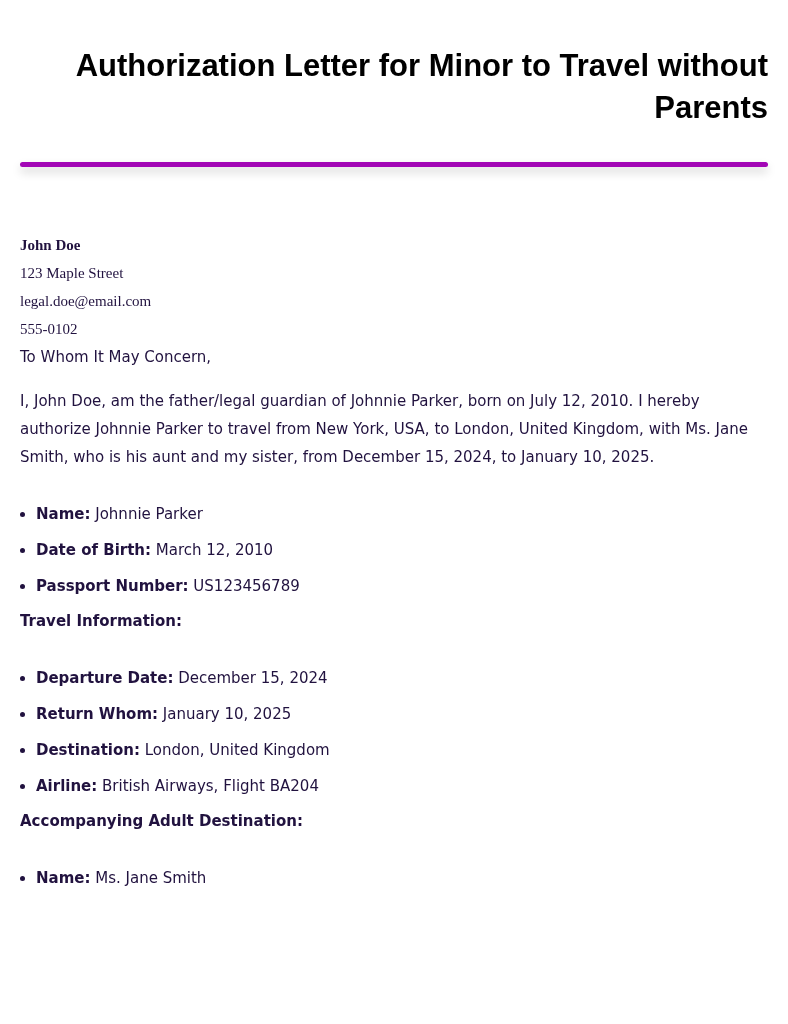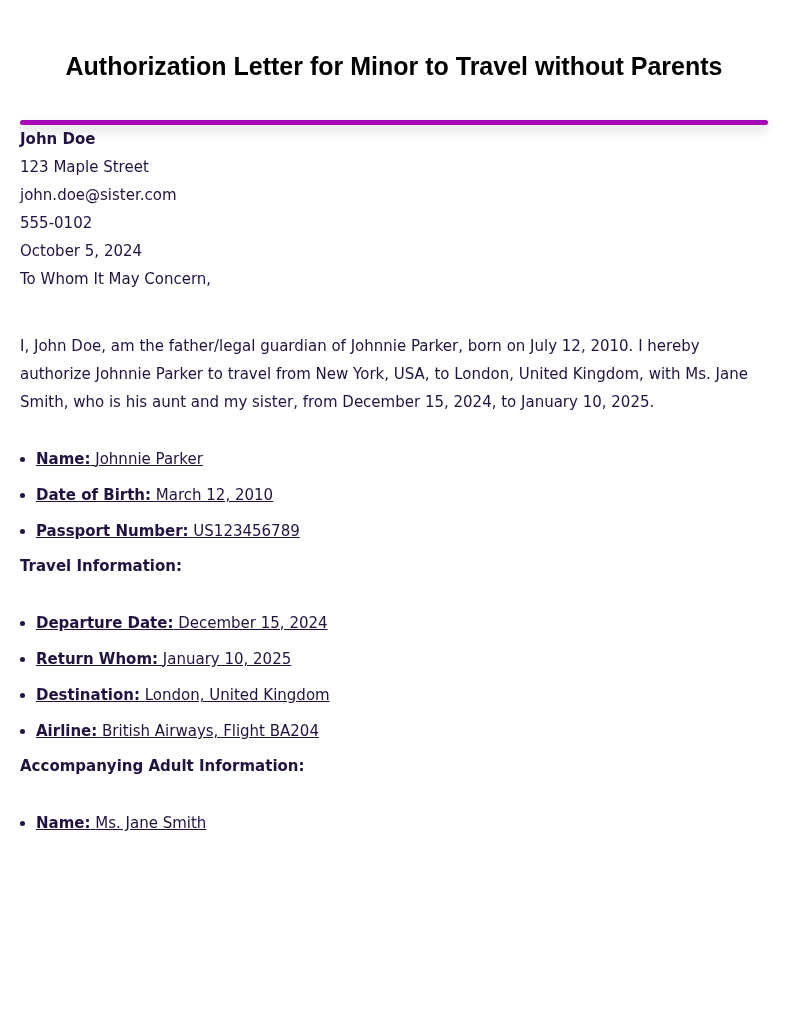--- a/index.html
+++ b/index.html
@@ -15,87 +15,87 @@
       font-size: 15px;
       line-height: 28px;
     }
     .page {
       padding: 0 20px;
       position: relative;
     }
     .title {
       font-family: "Liberation Sans", sans-serif;
       font-weight: bold;
-      font-size: 25px;
+      font-size: 31px;
       line-height: 42px;
       color: #000000;
-      text-align: center;
+      text-align: right;
       padding-top: 45px;
       letter-spacing: 0px;
     }
     .divider {
       margin-top: 33px;
       height: 5px;
       border-radius: 3px;
       background: #a307b6;
       box-shadow: 0 5px 10px rgba(0,0,0,0.18);
     }
     .sender {
+      margin-top: 64px;
+      font-family: Liberation Serif, serif;
     }
     .sender .line { display: block; height: 28px; }
     .sender .name { font-weight: bold; }
     .salutation { }
-    .body-para { margin-top: 39px; }
+    .body-para { margin-top: 16px; }
     .section-heading {
       font-weight: bold;
       margin-top: 24px;
     }
     ul.details {
       list-style: disc;
       padding-left: 16px;
       margin-top: 29px;
-      text-decoration: underline;
     }
     ul.details li {
       height: 36px;
       line-height: 28px;
     }
     ul.details li .label { font-weight: bold; }
     .section-heading.after-list { margin-top: -1px; }
   </style>
 </head>
 <body>
 
 <div class="page">
   <h1 class="title">Authorization Letter for Minor to Travel without Parents</h1>
   <div class="divider"></div>
 
   <div class="sender">
     <span class="line name">John Doe</span>
     <span class="line">123 Maple Street</span>
-    <span class="line">john.doe@sister.com</span>
+    <span class="line">legal.doe@email.com</span>
     <span class="line">555-0102</span>
-    <span class="line">October 5, 2024</span>
   </div>
 
   <p class="salutation">To Whom It May Concern,</p>
 
   <p class="body-para">I, John Doe, am the father/legal guardian of Johnnie Parker, born on July 12, 2010. I hereby authorize Johnnie Parker to travel from New York, USA, to London, United Kingdom, with Ms. Jane Smith, who is his aunt and my sister, from December 15, 2024, to January 10, 2025.</p>
 
   <ul class="details">
     <li><span class="label">Name:</span> <span>Johnnie Parker</span></li>
     <li><span class="label">Date of Birth:</span> <span>March 12, 2010</span></li>
     <li><span class="label">Passport Number:</span> <span>US123456789</span></li>
   </ul>
 
   <p class="section-heading after-list">Travel Information:</p>
   <ul class="details">
     <li><span class="label">Departure Date:</span> <span>December 15, 2024</span></li>
     <li><span class="label">Return Whom:</span> <span>January 10, 2025</span></li>
     <li><span class="label">Destination:</span> <span>London, United Kingdom</span></li>
     <li><span class="label">Airline:</span> <span>British Airways, Flight BA204</span></li>
   </ul>
 
-  <p class="section-heading after-list">Accompanying Adult Information:</p>
+  <p class="section-heading after-list">Accompanying Adult Destination:</p>
   <ul class="details">
     <li><span class="label">Name:</span> <span>Ms. Jane Smith</span></li>
   </ul>
 </div>
 
 </body></html>

